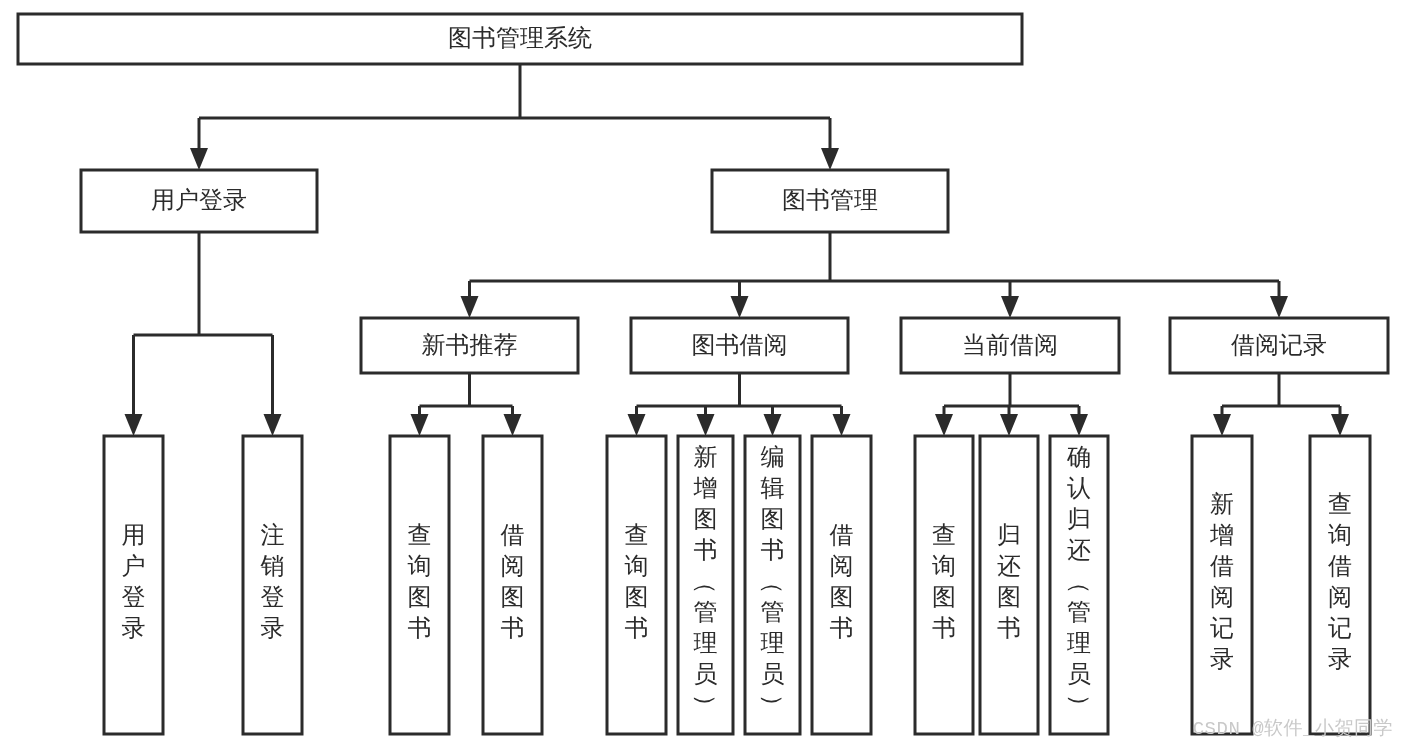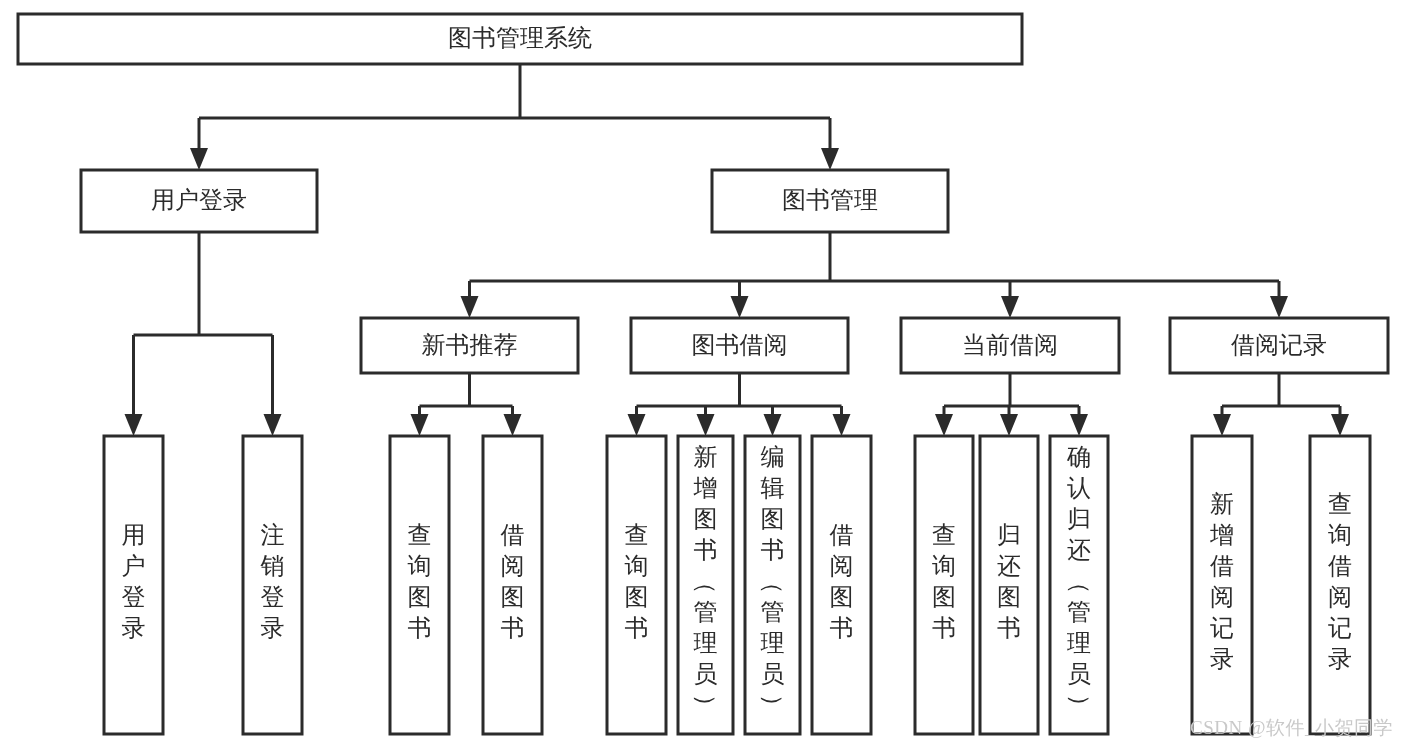--- a/index.html
+++ b/index.html
@@ -50,21 +50,21 @@
   .node-label-vertical {
     fill: #2b2b2b;
     font-family: "Liberation Sans", "DejaVu Sans", sans-serif;
     font-size: 24px;
     text-anchor: middle;
   }
   .watermark {
     position: absolute;
     right: 12px;
     bottom: 6px;
-    font-family: Liberation Serif, serif;
+    font-family: Liberation Mono, monospace;
     font-size: 19px;
     color: #c9c9c9;
     letter-spacing: 0.5px;
     white-space: nowrap;
     user-select: none;
   }
 </style>
 </head>
 <body>
 

